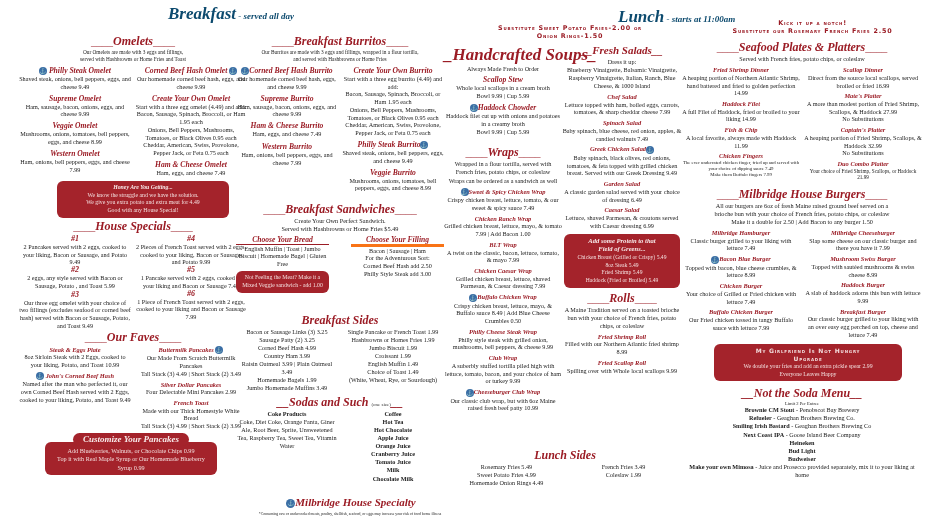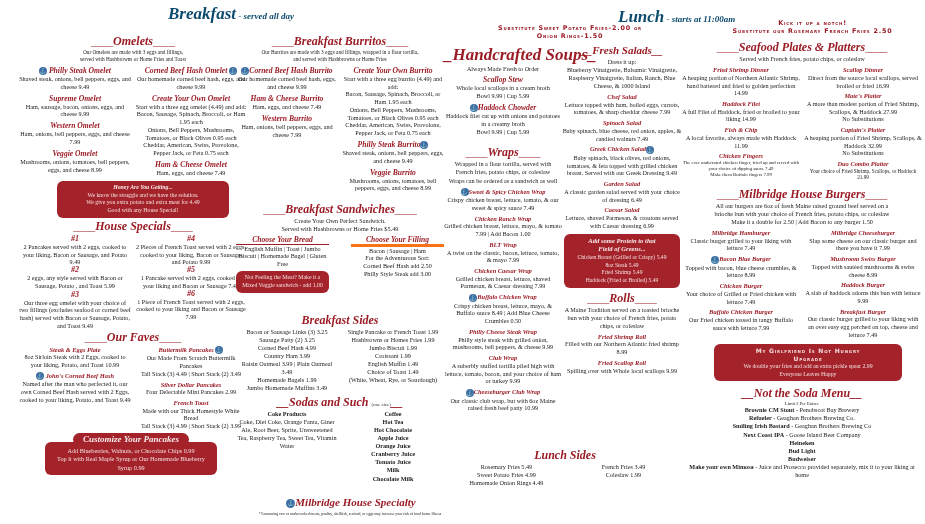--- a/index.html
+++ b/index.html
@@ -51,26 +51,26 @@
     <div>
       <div class="item">
           <div class="t"><span class="ic">⚓</span> <span>Philly Steak Omelet</span></div>
           <div class="d">Shaved steak, onions, bell peppers, eggs, and cheese 9.49</div>
         </div>
       <div class="item">
           <div class="t">Supreme Omelet</div>
           <div class="d">Ham, sausage, bacon, onions, eggs, and cheese 9.99</div>
         </div>
       <div class="item">
+          <div class="t">Veggie Omelet</div>
+          <div class="d">Mushrooms, onions, tomatoes, bell peppers, eggs, and cheese 8.99</div>
+        </div>
+      <div class="item">
           <div class="t">Western Omelet</div>
           <div class="d">Ham, onions, bell peppers, eggs, and cheese 7.99</div>
-        </div>
-      <div class="item">
-          <div class="t">Veggie Omelet</div>
-          <div class="d">Mushrooms, onions, tomatoes, bell peppers, eggs, and cheese 8.99</div>
         </div>
     </div>
     <div>
       <div class="item">
           <div class="t"><span>Corned Beef Hash Omelet</span> <span class="ic">⚓</span></div>
           <div class="d">Our homemade corned beef hash, eggs, and cheese 9.99</div>
         </div>
       <div class="item">
           <div class="t">Create Your Own Omelet</div>
           <div class="d">Start with a three egg omelet (4.49) and add:</div>
@@ -163,20 +163,24 @@
   <div class="sec u">Breakfast Burritos</div>
   <div class="sub">
       <div>Our Burritos are made with 3 eggs and fillings, wrapped in a flour tortilla,</div>
       <div>and served with Hashbrowns or Home Fries</div>
     </div>
   <div class="grid">
     <div>
       <div class="item">
           <div class="t"><span class="ic">⚓</span><span>Corned Beef Hash Burrito</span></div>
           <div class="d">Our homemade corned beef hash, eggs, and cheese 9.99</div>
+        </div>
+      <div class="item">
+          <div class="t">Supreme Burrito</div>
+          <div class="d">Ham, sausage, bacon, onions, eggs, and cheese 9.99</div>
         </div>
       <div class="item">
           <div class="t">Ham &amp; Cheese Burrito</div>
           <div class="d">Ham, eggs, and cheese 7.49</div>
         </div>
       <div class="item" style="margin-top:4px">
           <div class="t">Western Burrito</div>
           <div class="d">Ham, onions, bell peppers, eggs, and cheese 7.99</div>
         </div>
     </div>

